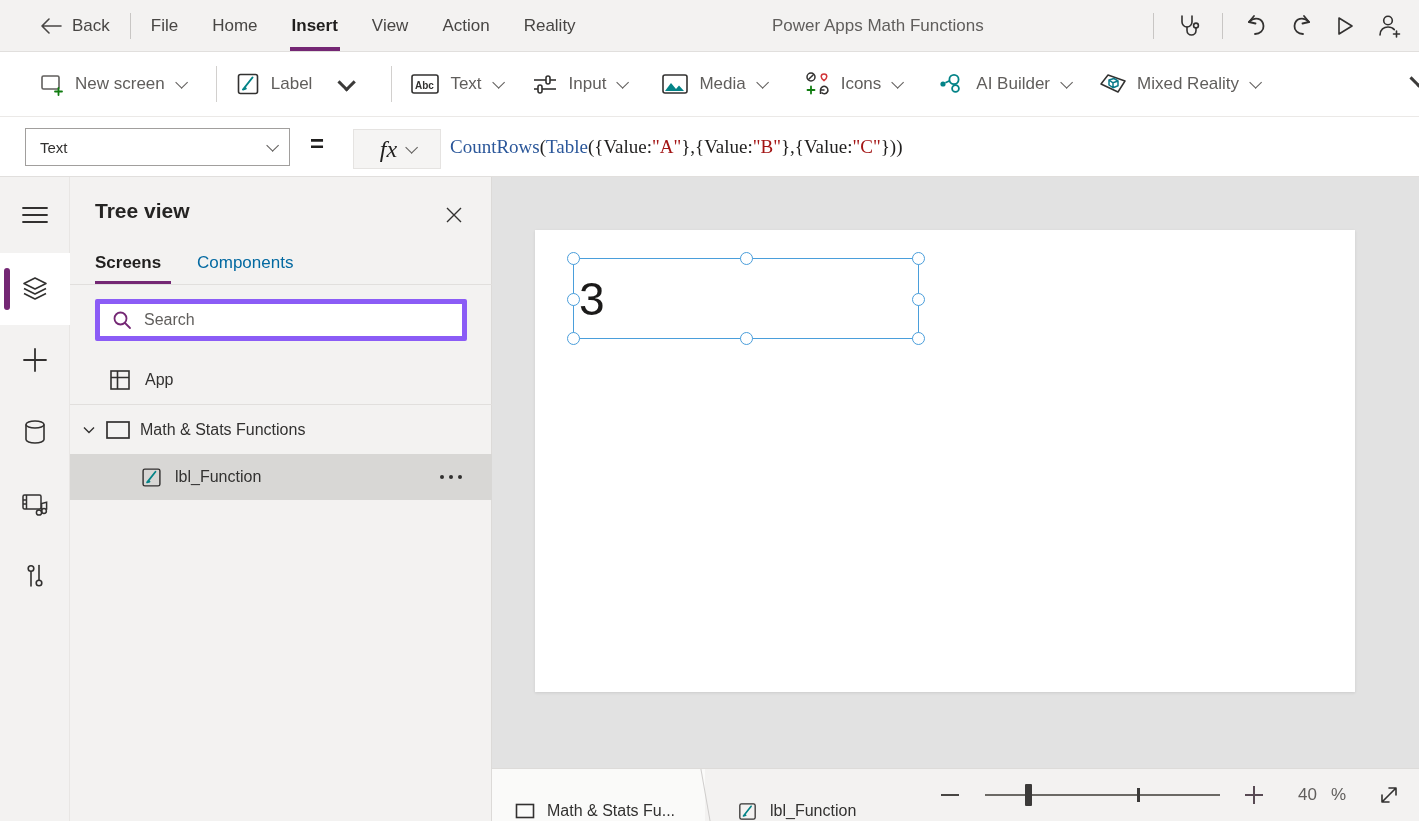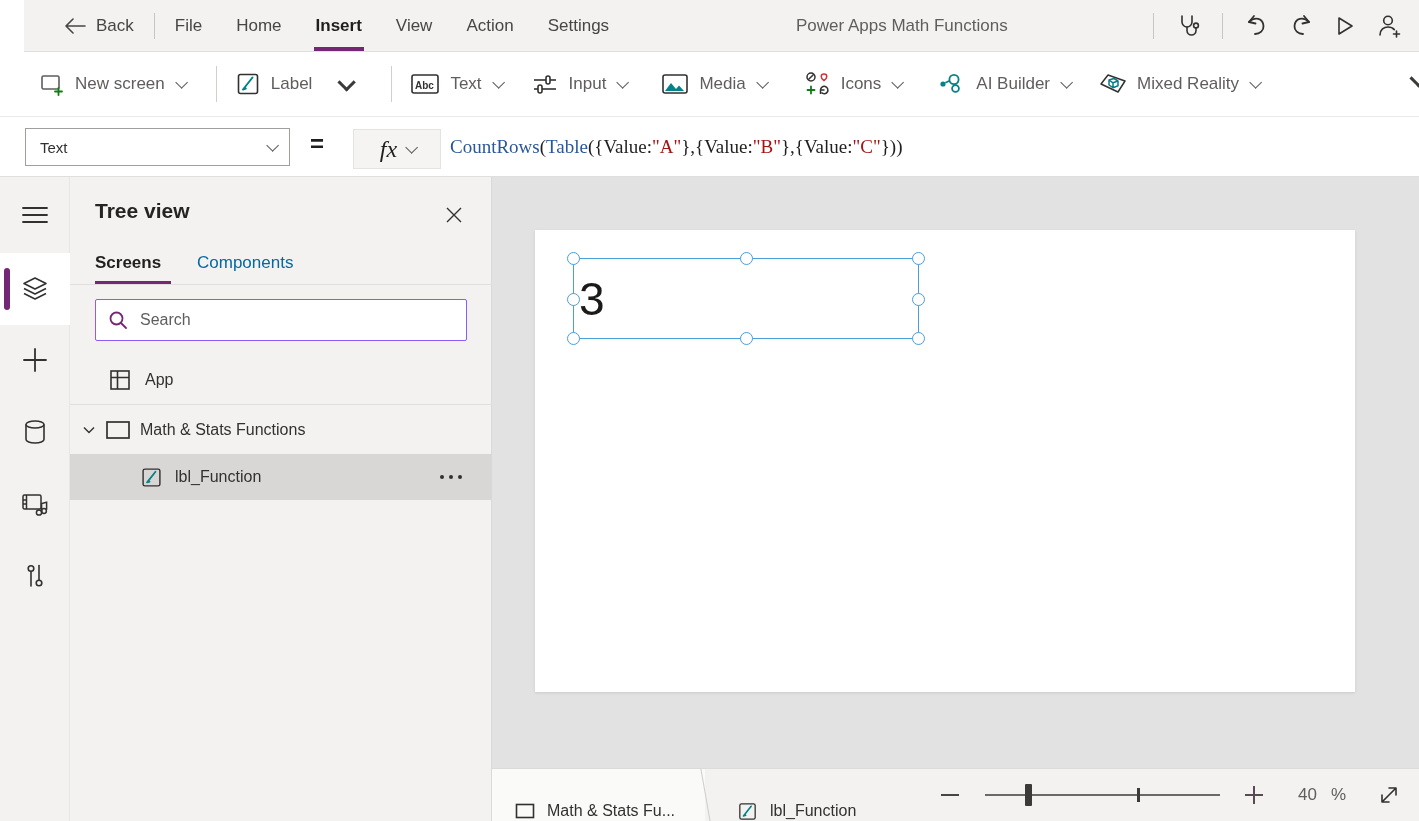--- a/index.html
+++ b/index.html
@@ -7,21 +7,21 @@
   body {
     font-family: "Liberation Sans", sans-serif;
     color:#323130; background:#fff; overflow:hidden; position:relative;
     -webkit-font-smoothing: antialiased;
   }
   .app { position:absolute; inset:0; width:1419px; height:821px; }
 
   
   .menubar {
     height:52px; background:#f3f2f1; border-bottom:1px solid #e1dfdd;
-    display:flex; align-items:stretch; position:relative;margin-left:24px;
+    display:flex; align-items:stretch; position:relative;
   }
   .menubar .left { display:flex; align-items:center; padding-left:40px; }
   .back-btn { display:flex; align-items:center; gap:10px; color:#484644; font-size:17px; cursor:pointer; }
   .mb-divider { width:1px; height:26px; background:#c8c6c4; margin:0 18px 0 20px; align-self:center; }
   .menu-item {
     font-size:17px; color:#484644; padding:0 2px; margin-right:30px;
     display:flex; align-items:center; height:100%; cursor:pointer;
   }
   .menu-item.active { color:#201f1e; font-weight:bold; box-shadow: inset 0 -4px 0 #742774; }
   .mb-title {
@@ -78,21 +78,21 @@
   
   .tree-panel { width:422px; background:#f3f2f1; position:relative; flex:none; border-right:1px solid #dcdad8; }
   .tp-title { position:absolute; left:25px; top:22px; font-size:21px; font-weight:bold; color:#252423; }
   .tp-close { position:absolute; left:372px; top:26px; width:24px; height:24px; display:flex; align-items:center; justify-content:center; cursor:pointer; }
   .tp-tab { position:absolute; top:76px; font-size:17px; color:#0369a1; cursor:pointer; }
   .tp-tab.active { font-weight:bold; color:#201f1e; }
   .tp-tab-underline { position:absolute; left:25px; top:104px; width:76px; height:3px; background:#742774; }
   .tp-tabs-border { position:absolute; left:0; top:107px; width:422px; height:1px; background:#e1dfdd; }
   .tp-search {
     position:absolute; left:25px; top:122px; width:372px; height:42px;
-    background:#fff; border:1px solid #8b5cf6; border-radius:2px; display:flex; align-items:center; padding:0 12px; gap:12px;
+    background:#fff; border:5px solid #8b5cf6; border-radius:2px; display:flex; align-items:center; padding:0 12px; gap:12px;
   }
   .tp-search input { border:none; outline:none; font-size:16px; font-family:"Liberation Sans",sans-serif; color:#323130; width:100%; background:transparent; }
   .tp-search input::placeholder { color:#605e5c; }
   .tp-row { position:absolute; left:0; width:422px; height:45px; display:flex; align-items:center; cursor:pointer; }
   .tp-row .row-label { font-size:16px; color:#323130; }
   .row-app { top:180px; padding-left:38px; gap:13px; }
   .tp-divider { position:absolute; left:0; top:227px; width:422px; height:1px; background:#e1dfdd; }
   .row-screen { top:230px; padding-left:12px; gap:9px; }
   .row-control { top:277px; height:46px; background:#d8d7d5; padding-left:70px; gap:12px; }
   .row-ellipsis { margin-left:auto; margin-right:30px; display:flex; gap:5px; cursor:pointer; }
@@ -153,21 +153,21 @@
             </svg>
         </span>
         <span>Back</span>
       </div>
       <div class="mb-divider"></div>
       <div class="menu-item">File</div>
       <div class="menu-item">Home</div>
       <div class="menu-item active">Insert</div>
       <div class="menu-item">View</div>
       <div class="menu-item">Action</div>
-      <div class="menu-item">Settings</div>
+      <div class="menu-item">Reality</div>
     </div>
     <div class="mb-title">Power Apps Math Functions</div>
     <div class="mb-right">
       <div class="mb-divider"></div>
       <div class="mb-icon-btn">
         <span>
           <svg width="26" height="26" viewBox="0 0 26 26" fill="none" stroke="#323130" stroke-width="1.6" stroke-linecap="round">
             <path d="M7 3 v6 a5 5 0 0 0 10 0 V3"></path>
             <path d="M12 14 v3.5 a4.5 4.5 0 0 0 9 0 V15"></path>
             <circle cx="21" cy="12.5" r="2.4"></circle>

